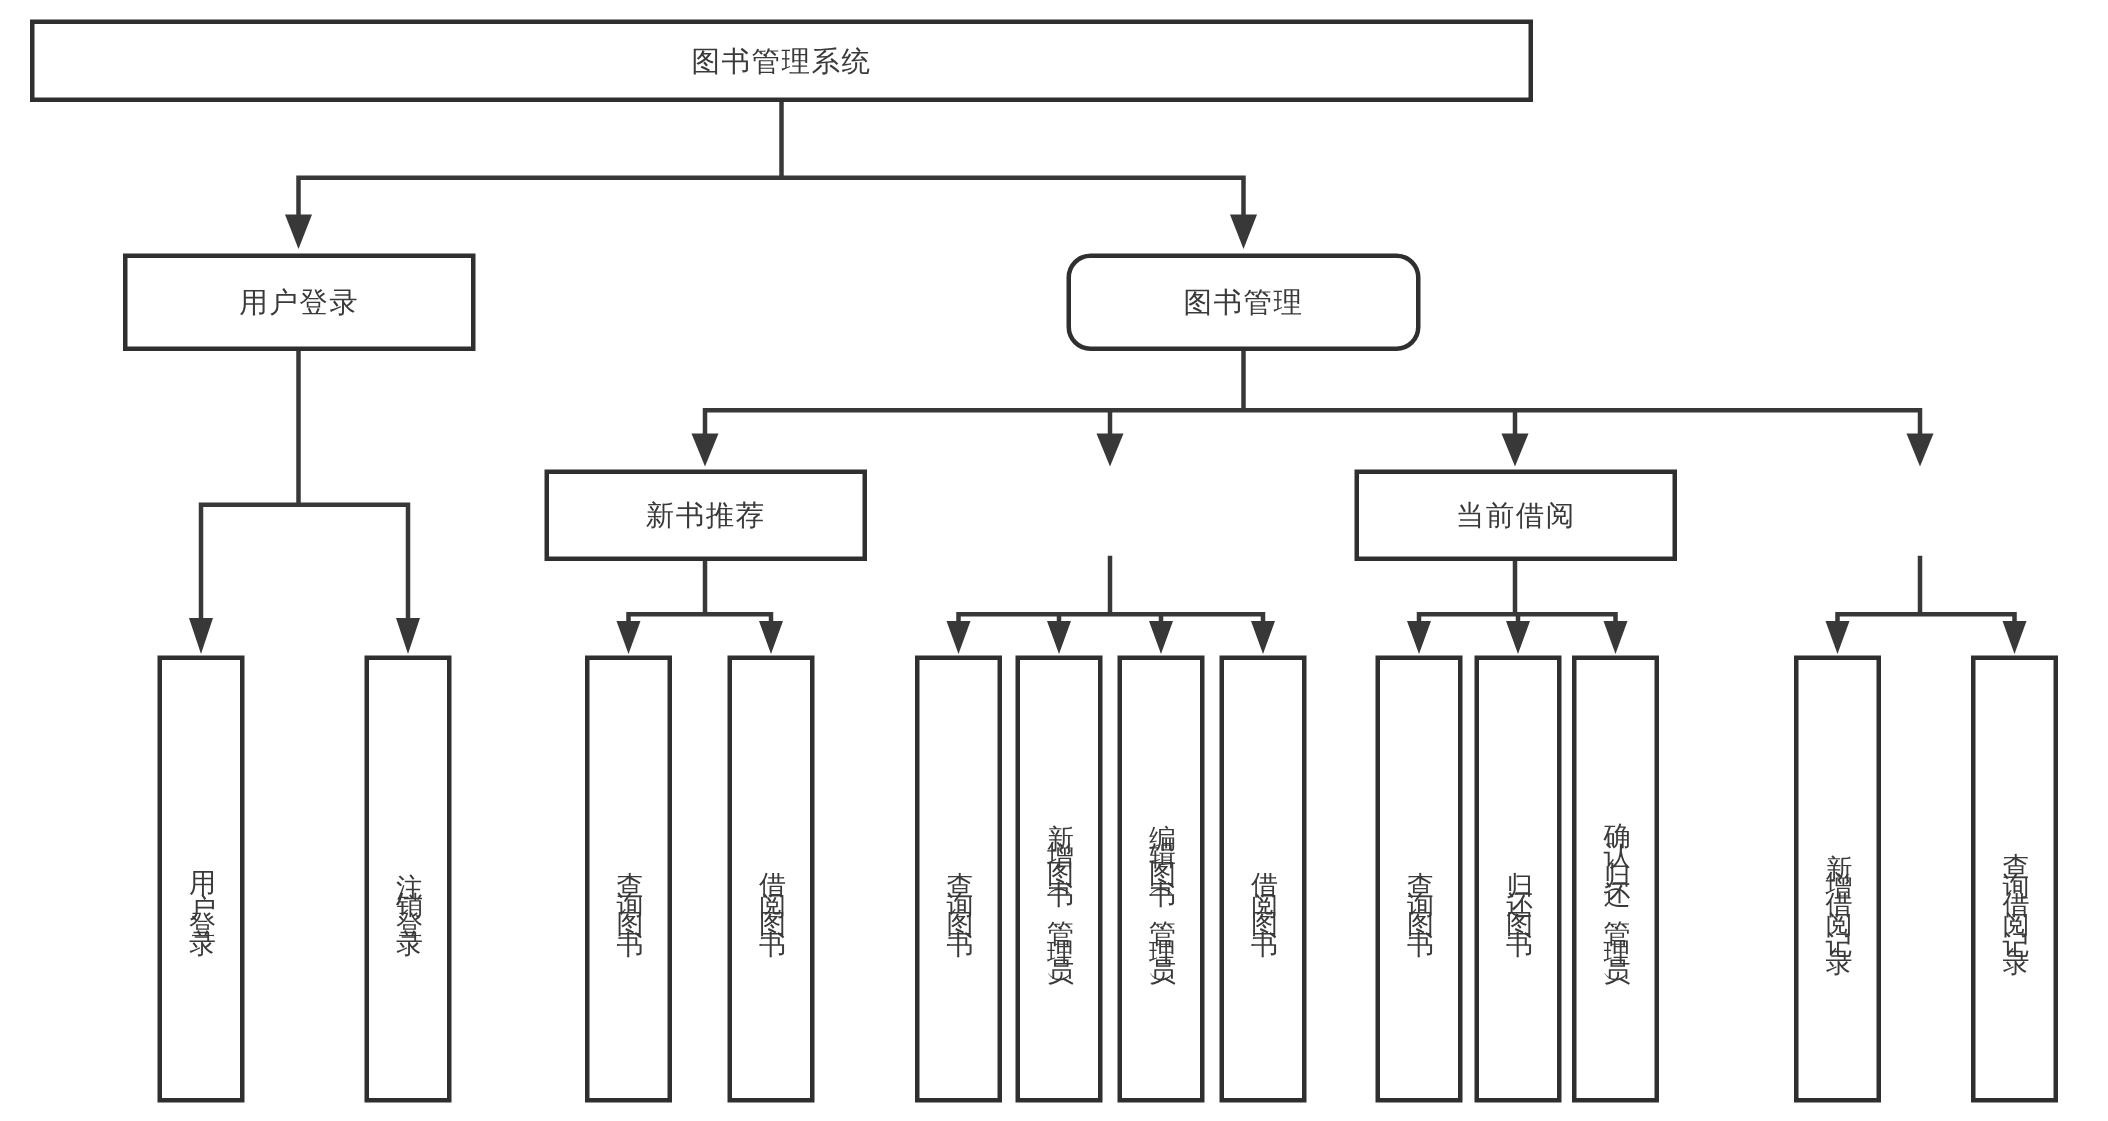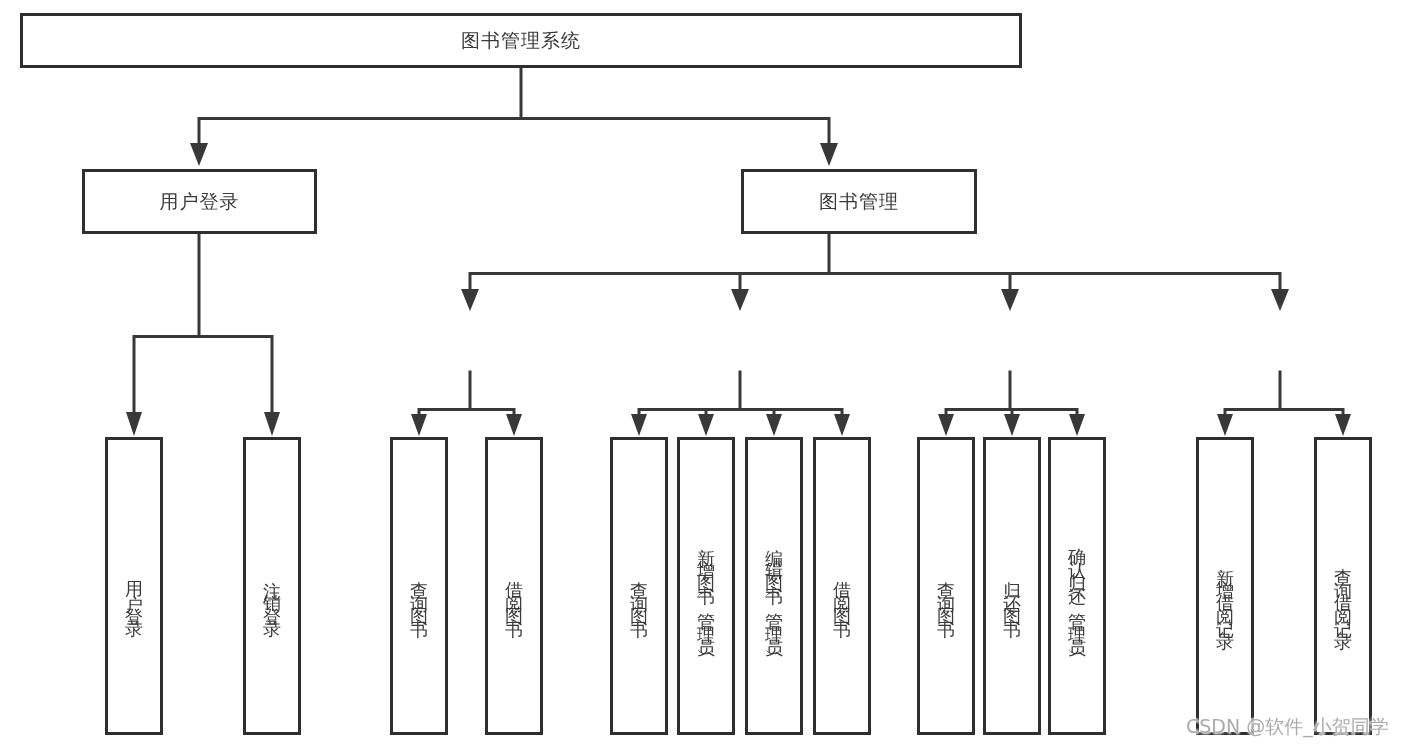--- a/index.html
+++ b/index.html
@@ -68,24 +68,30 @@
     <polygon class="ah" points="1335,414 1351,414 1343,436"></polygon>
   </svg>
 
   <div class="box hbox" style="left:20px;top:13px;width:1002px;height:55px;">
     <span class="lbl">图书管理系统</span>
   </div>
 
   <div class="box hbox" style="left:82px;top:169px;width:235px;height:65px;">
     <span class="lbl">用户登录</span>
   </div>
-  <div class="box hbox" style="left:741px;top:169px;width:236px;height:65px;">
+  <div class="box hbox" style="left:711px;top:169px;width:236px;height:65px;border-radius:16px;">
     <span class="lbl">图书管理</span>
   </div>
 
+  <div class="box hbox" style="left:363px;top:313px;width:215px;height:61px;">
+    <span class="lbl">新书推荐</span>
+  </div>
+  <div class="box hbox" style="left:903px;top:313px;width:215px;height:61px;">
+    <span class="lbl">当前借阅</span>
+  </div>
 
   <div class="box vbox" style="left:105px;">
     <span class="lbl">用户登录</span>
   </div>
   <div class="box vbox" style="left:243px;">
     <span class="lbl">注销登录</span>
   </div>
   <div class="box vbox" style="left:390px;">
     <span class="lbl">查询图书</span>
   </div>
@@ -113,14 +119,13 @@
   <div class="box vbox" style="left:1048px;">
     <span class="lbl">确认归还（管理员）</span>
   </div>
   <div class="box vbox" style="left:1196px;">
     <span class="lbl">新增借阅记录</span>
   </div>
   <div class="box vbox" style="left:1314px;">
     <span class="lbl">查询借阅记录</span>
   </div>
 
-  <div class="watermark">CSDN @软件_小贺同学</div>
 </div>
 
 </body></html>

